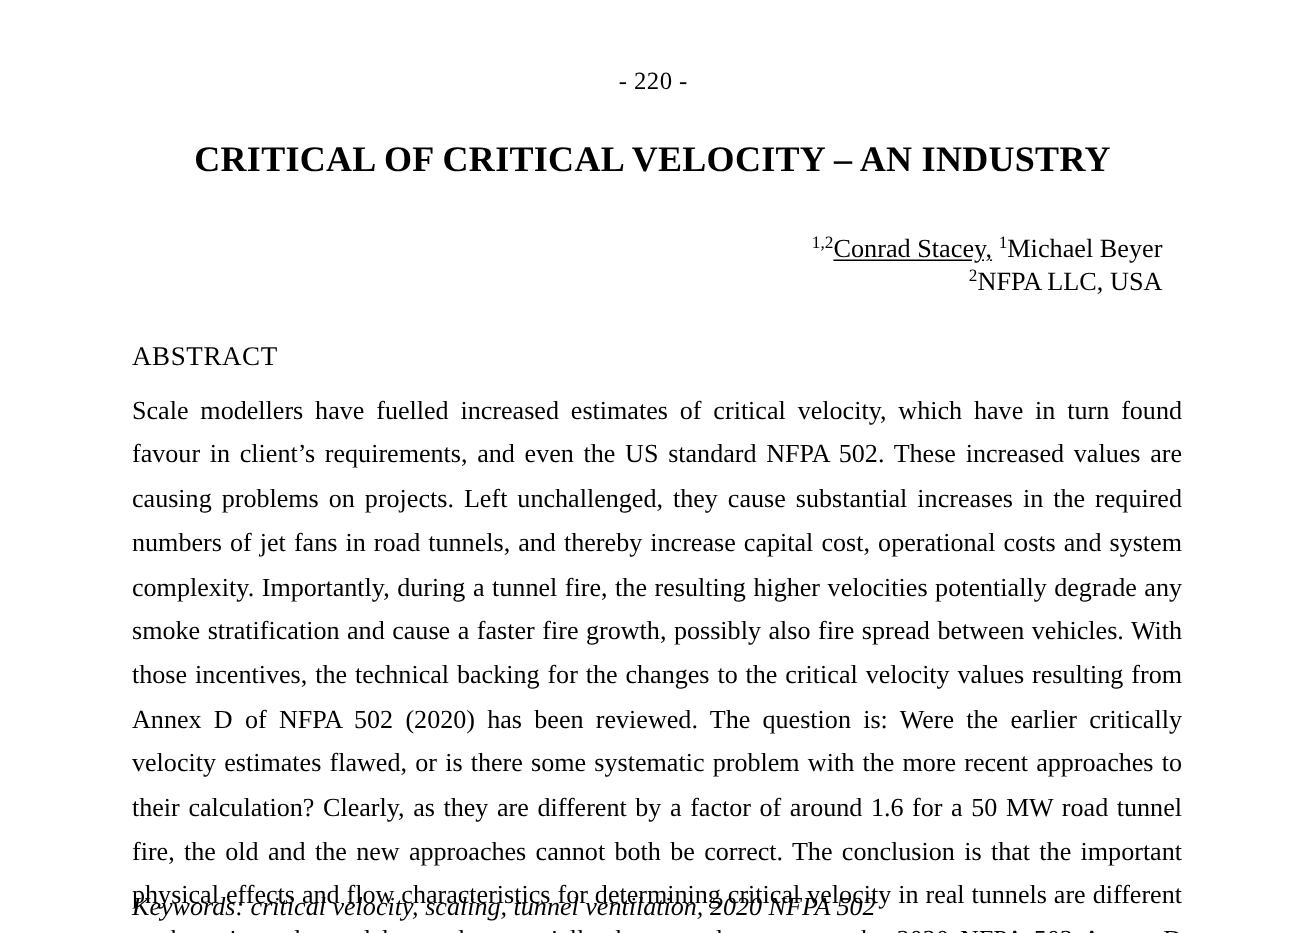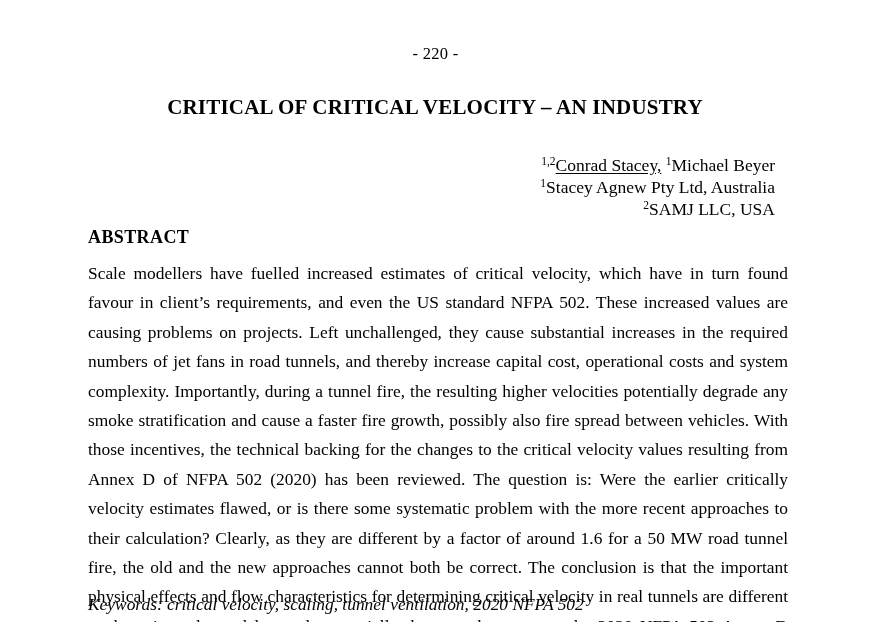--- a/index.html
+++ b/index.html
@@ -36,21 +36,21 @@
 
   
   .title-block {
     position: absolute;
     top: 94px;
     left: 95px;
     width: 680px;
     text-align: center;
   }
   .title-line {
-    font-size: 21px;
+    font-size: 24px;
     font-weight: bold;
     line-height: 27px;
     letter-spacing: 0.2px;
   }
 
   
   .author-block {
     position: absolute;
     top: 154px;
     left: 95px;
@@ -71,21 +71,21 @@
     text-decoration: underline;
     text-underline-offset: 2px;
   }
 
   
   .abstract-heading {
     position: absolute;
     top: 227px;
     left: 88px;
     font-size: 18px;
-    font-weight: bold;
+    font-weight: normal;
     letter-spacing: 0.4px;
   }
   .abstract-body {
     position: absolute;
     top: 259px;
     left: 88px;
     width: 700px;
     font-size: 17.4px;
     line-height: 29.4px;
     text-align: justify;
@@ -117,24 +117,21 @@
   <div class="title-block">
     <div class="title-line">CRITICAL OF CRITICAL VELOCITY – AN INDUSTRY</div>
   </div>
 
   <div class="author-block">
     <div class="author-line">
       <sup>1,2</sup><span class="presenter">Conrad Stacey,</span>
       <sup>1</sup><span>Michael Beyer</span>
     </div>
     <div class="author-line">
-      <sup>1</sup><span>Stacey Agnew Pty Ltd, Australia</span>
-    </div>
-    <div class="author-line">
-      <sup>2</sup><span>SAMJ LLC, USA</span>
+      <sup>2</sup><span>NFPA LLC, USA</span>
     </div>
   </div>
 
   <div class="abstract-heading">ABSTRACT</div>
 
   <div class="abstract-body">
     <p>Scale modellers have fuelled increased estimates of critical velocity, which have in turn found favour in client’s requirements, and even the US standard NFPA 502.  These increased values are causing problems on projects.  Left unchallenged, they cause substantial increases in the required numbers of jet fans in road tunnels, and thereby increase capital cost, operational costs and system complexity.  Importantly, during a tunnel fire, the resulting higher velocities potentially degrade any smoke stratification and cause a faster fire growth, possibly also fire spread between vehicles.  With those incentives, the technical backing for the changes to the critical velocity values resulting from Annex D of NFPA 502 (2020) has been reviewed.  The question is: Were the earlier critically velocity estimates flawed, or is there some systematic problem with the more recent approaches to their calculation?  Clearly, as they are different by a factor of around 1.6 for a 50 MW road tunnel fire, the old and the new approaches cannot both be correct.  The conclusion is that the important physical effects and flow characteristics for determining critical velocity in real tunnels are different to those in scale model tunnels, especially those used to support the 2020 NFPA 502 Annex D equation, and they do not scale to full size.  The 2020 Annex D equation does not predict critical velocity in real tunnels.</p>
   </div>
 
   <div class="keywords">Keywords:  critical velocity, scaling, tunnel ventilation, 2020 NFPA 502</div>

